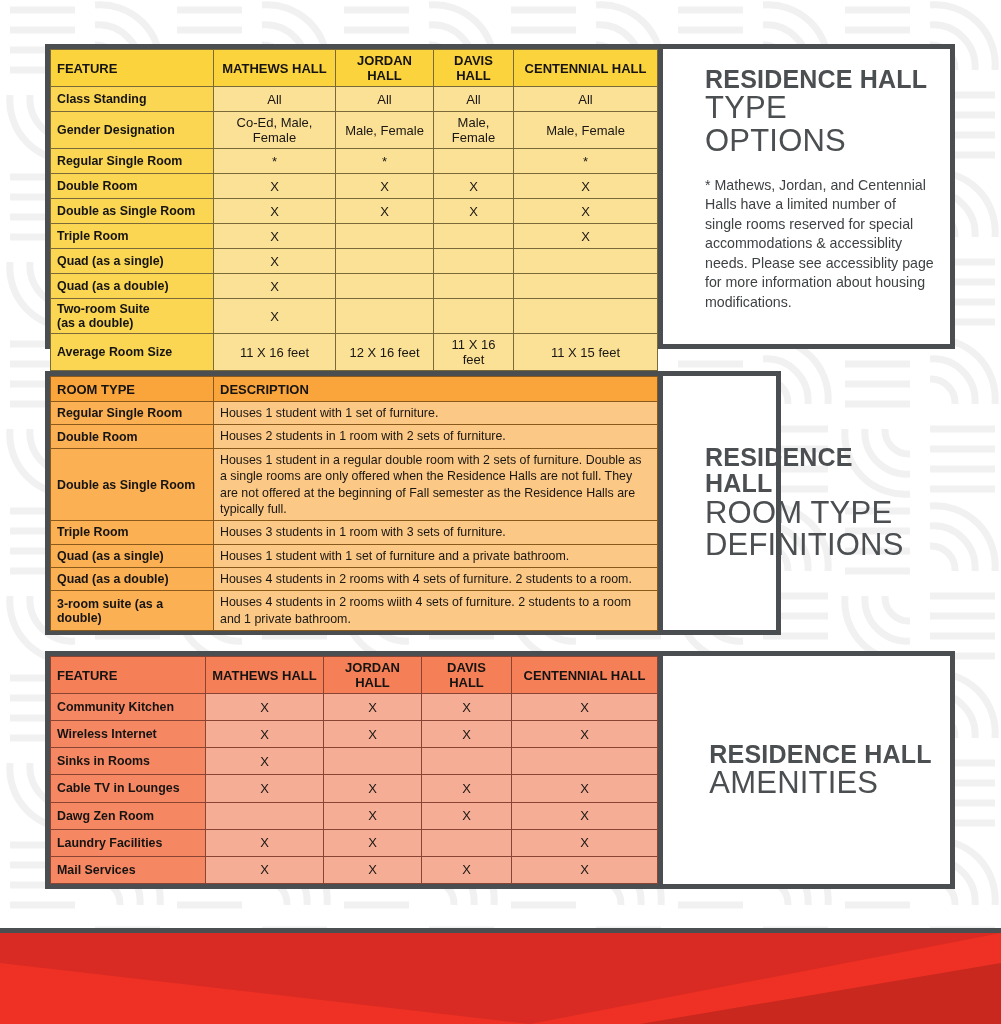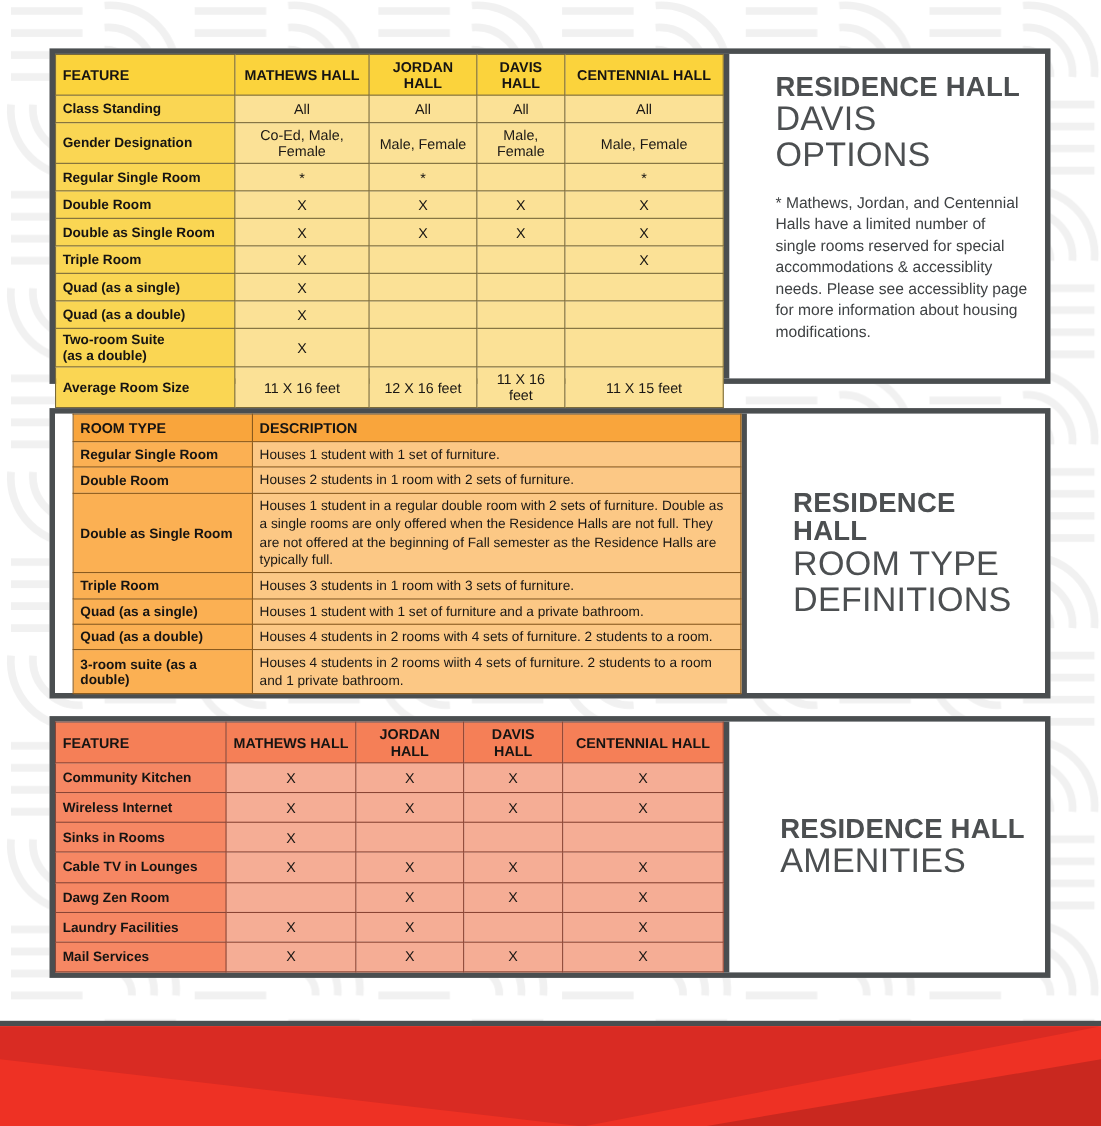--- a/index.html
+++ b/index.html
@@ -36,21 +36,21 @@
   .panel{
     position:absolute;
     z-index:2;
     background:#ffffff;
     border:5px solid #4a4e50;
     display:flex;
     align-items:stretch;
     gap:28px;
   }
   #panel-options     { left:45px;  top:44px;  width:910px; height:305px; }
-  #panel-definitions { left:45px;  top:371px; width:910px; height:264px;padding-left:16px; }
+  #panel-definitions { left:45px;  top:371px; width:736px; height:264px; }
   #panel-amenities   { left:45px;  top:651px; width:910px; height:238px; }
 
   .panel-table-wrap{
     width:613px;
     flex:0 0 613px;
     display:flex;
     border-right:5px solid #4a4e50;
   }
   .panel-aside{
     flex:1 1 auto;
@@ -227,21 +227,21 @@
             <td class="c-center"><span class="mark">12 X 16 feet</span></td>
             <td class="c-center"><span class="mark">11 X 16 feet</span></td>
             <td class="c-center"><span class="mark">11 X 15 feet</span></td>
           </tr>
         </tbody>
     </table>
   </div>
   <div class="panel-aside">
     <div class="headline">
       <span class="l1">RESIDENCE HALL</span>
-      <span class="l2">DAVIS OPTIONS</span>
+      <span class="l2">TYPE OPTIONS</span>
     </div>
     <p class="aside-note">* Mathews, Jordan, and Centennial Halls have a limited number of single rooms reserved for special accommodations &amp; accessiblity needs. Please see accessiblity page for more information about housing modifications.</p>
   </div>
 </section>
 
 <section class="panel" id="panel-definitions">
   <div class="panel-table-wrap">
     <table class="cmp" id="tbl-definitions">
       <colgroup>
           <col style="width:163px">

